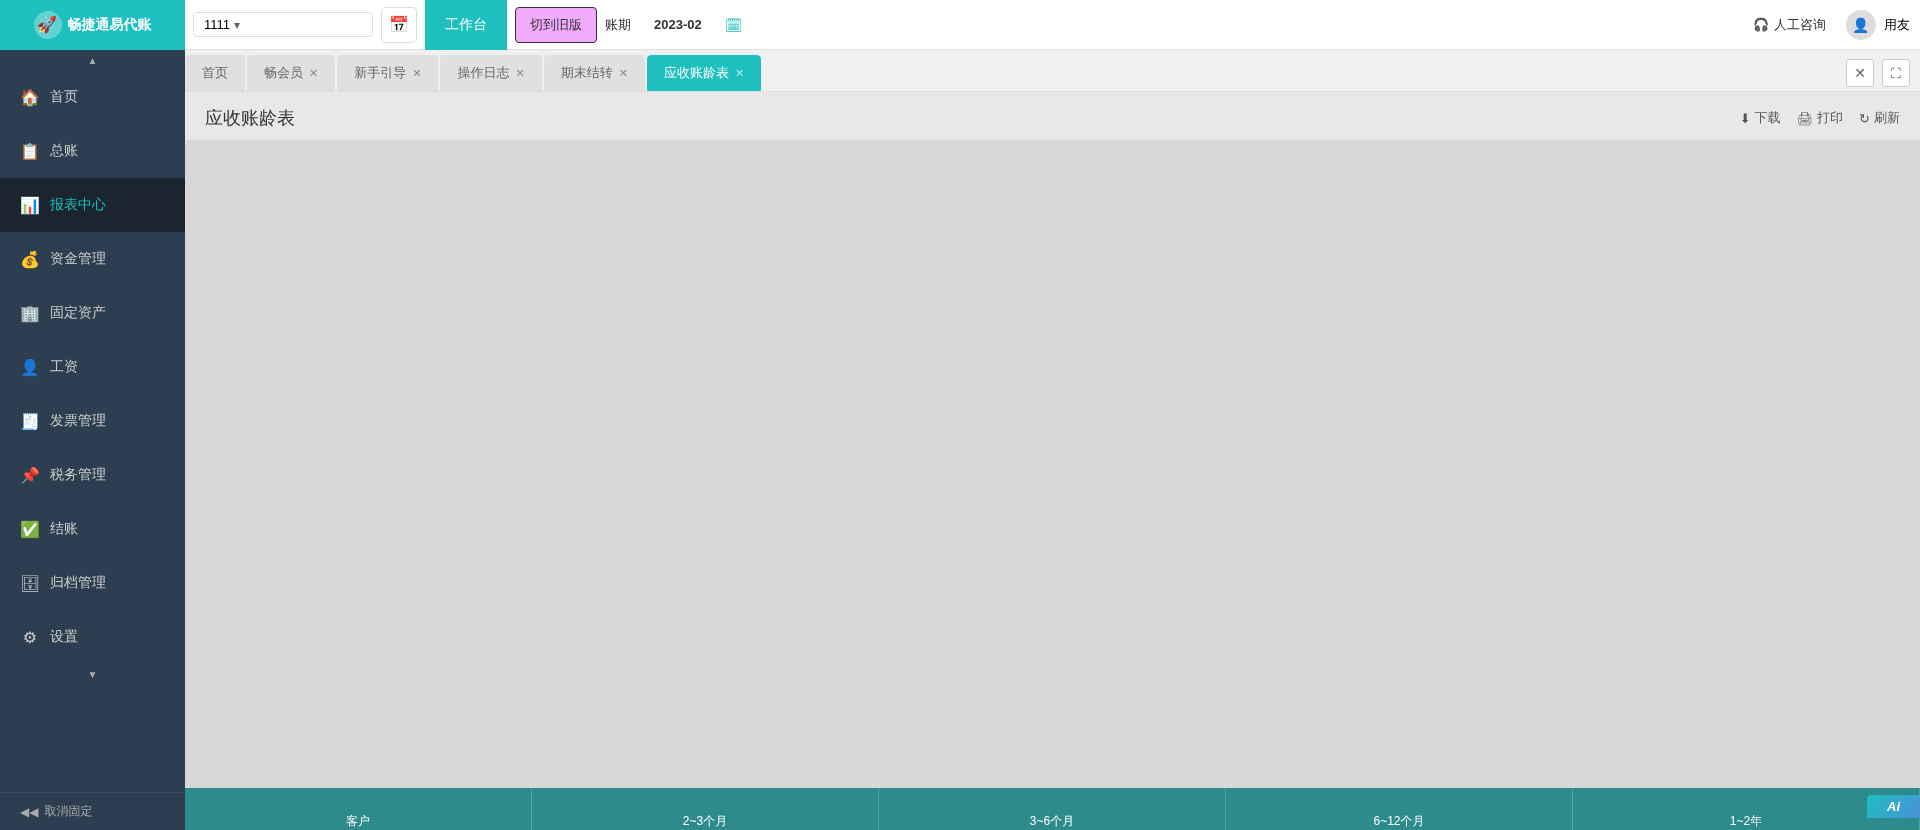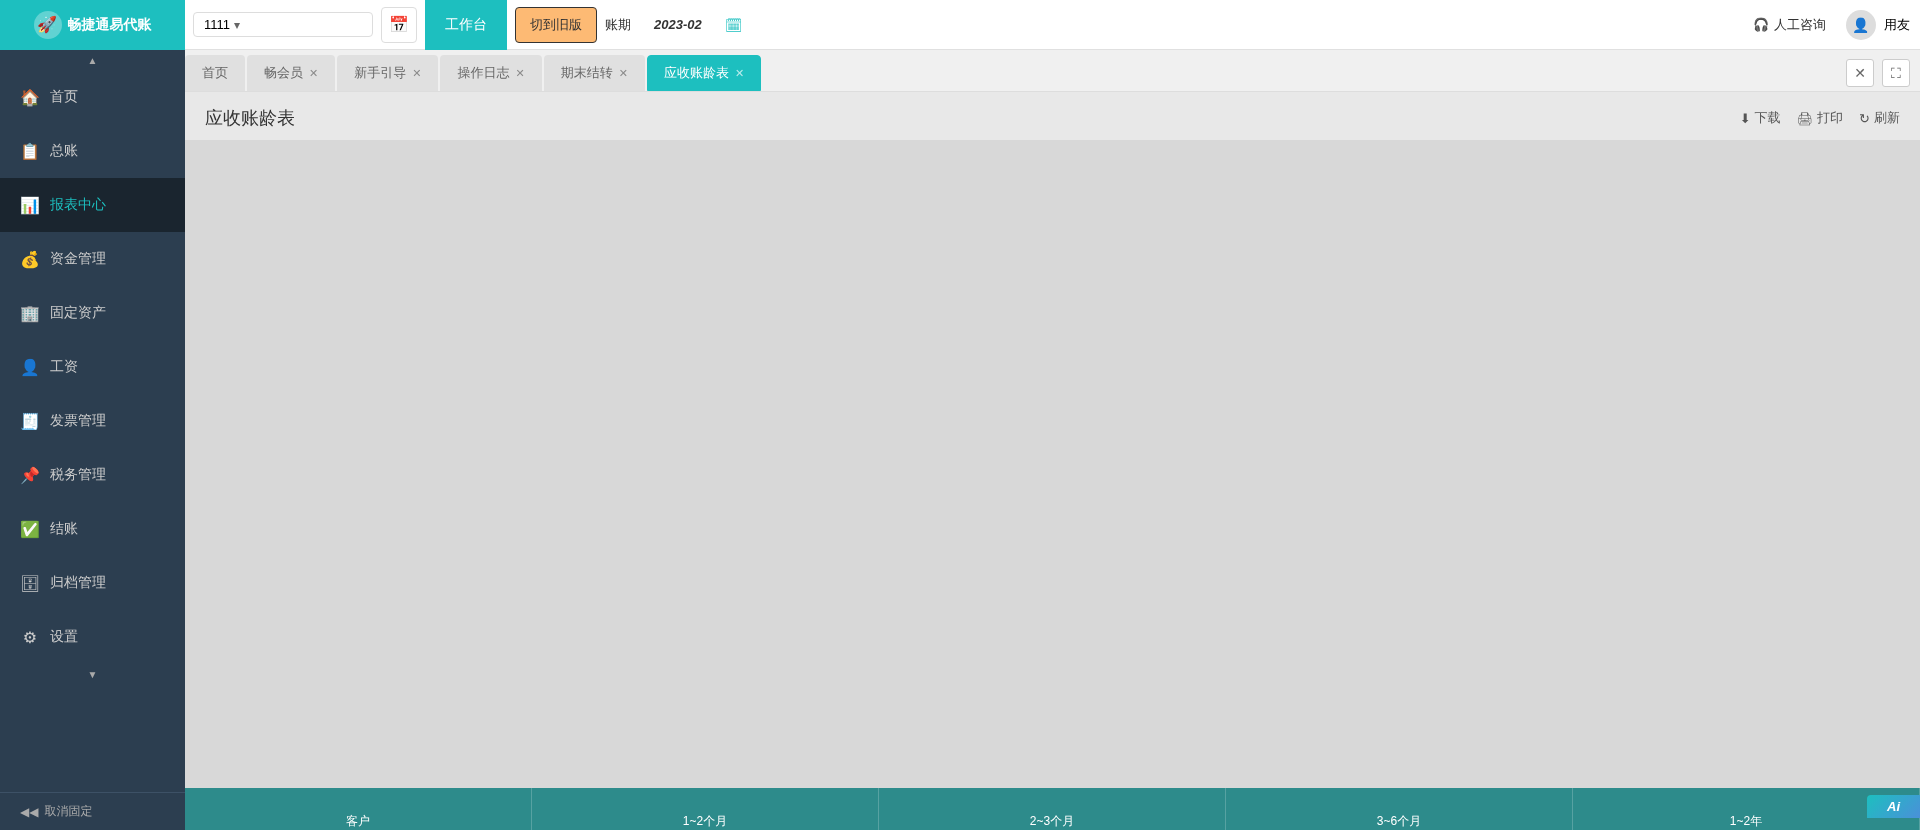--- a/index.html
+++ b/index.html
@@ -69,21 +69,21 @@
       background: #1dbfbf;
       color: #fff;
       border: none;
       border-radius: 4px;
       padding: 23px 20px;
       font-size: 14px;
       cursor: pointer;
     }
     .switch-old-btn {
       border: 1px solid #333;
-      background: #fdba74;
+      background: #f0abfc;
       color: #333;
       border-radius: 4px;
       padding: 8px 14px;
       font-size: 13px;
       cursor: pointer;
     }
     .period-area {
       display: flex;
       align-items: center;
       gap: 23px;
@@ -357,21 +357,21 @@
   </div>
 
   <div class="calendar-btn">📅</div>
 
   <button class="workbench-btn">工作台</button>
 
   <button class="switch-old-btn">切到旧版</button>
 
   <div class="period-area">
     <span>账期</span>
-    <span style="font-weight:bold;font-style:italic;">2023-02</span>
+    <span style="font-weight:bold;">2023-02</span>
     <span class="period-icon">🗓</span>
   </div>
 
   <div class="header-right">
     <div class="consulting-btn">
       <span>🎧</span>
       <span>人工咨询</span>
     </div>
     <div class="user-area">
       <div class="user-avatar">👤</div>
@@ -519,29 +519,29 @@
 
           </div>
         </div>
       </div>
 
       <div style="position:absolute; bottom:0; left:0; right:0; height:42px; background:#2d8b8b; display:flex; align-items:center;">
         <div class="table-cell">
           <span>客户</span>
         </div>
         <div class="table-cell">
-          <span>1~2个月</span>
-        </div>
-        <div class="table-cell">
           <span>2~3个月</span>
         </div>
         <div class="table-cell">
           <span>3~6个月</span>
         </div>
         <div class="table-cell">
+          <span>6~12个月</span>
+        </div>
+        <div class="table-cell">
           <span>1~2年</span>
         </div>
       </div>
 
     </div>
   </div>
 </div>
 
 <div class="ai-badge">Ai</div>
 

